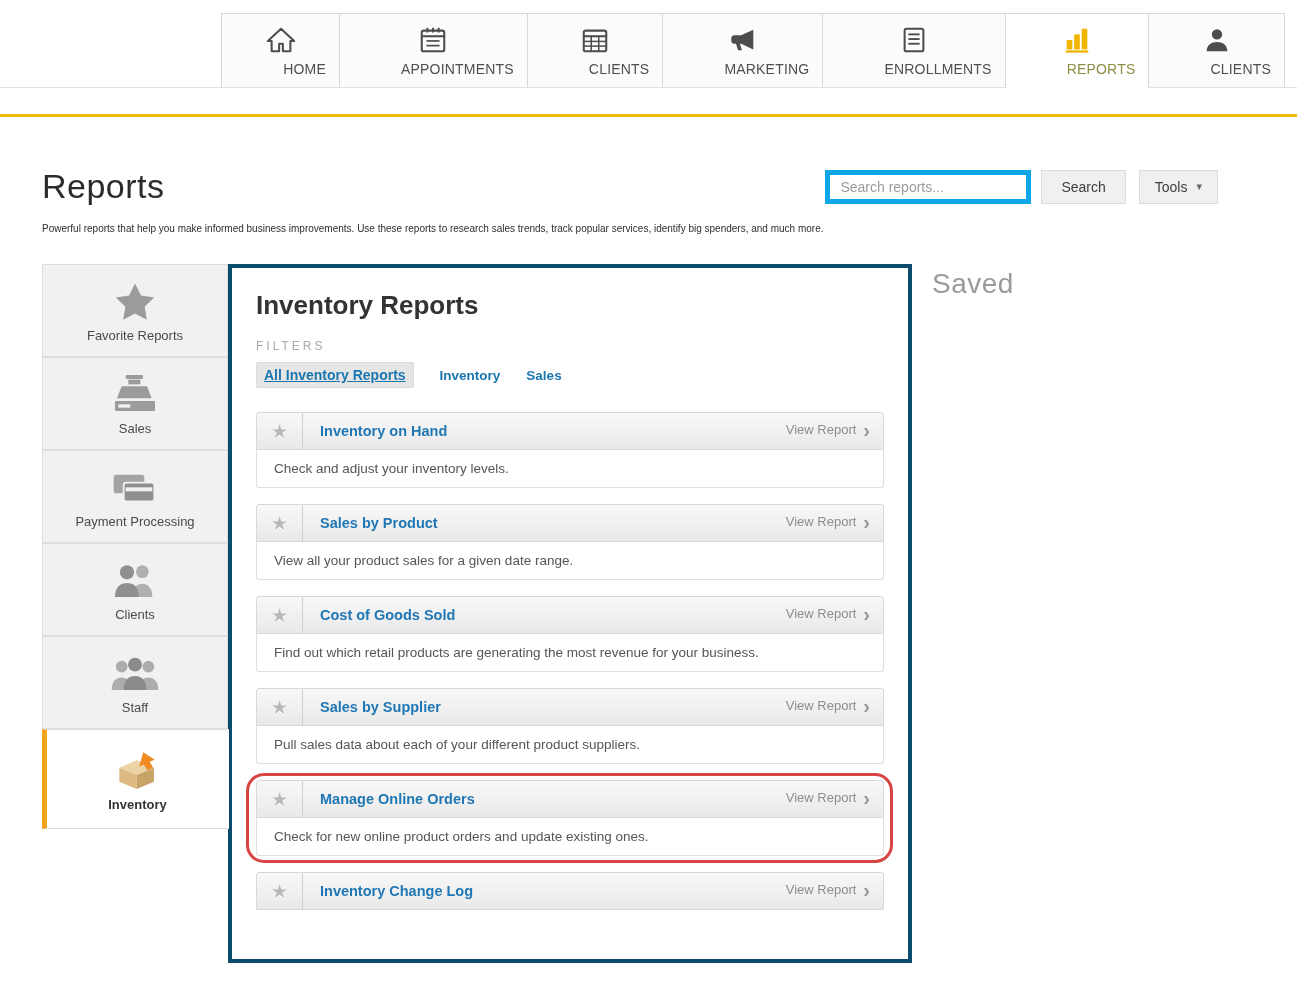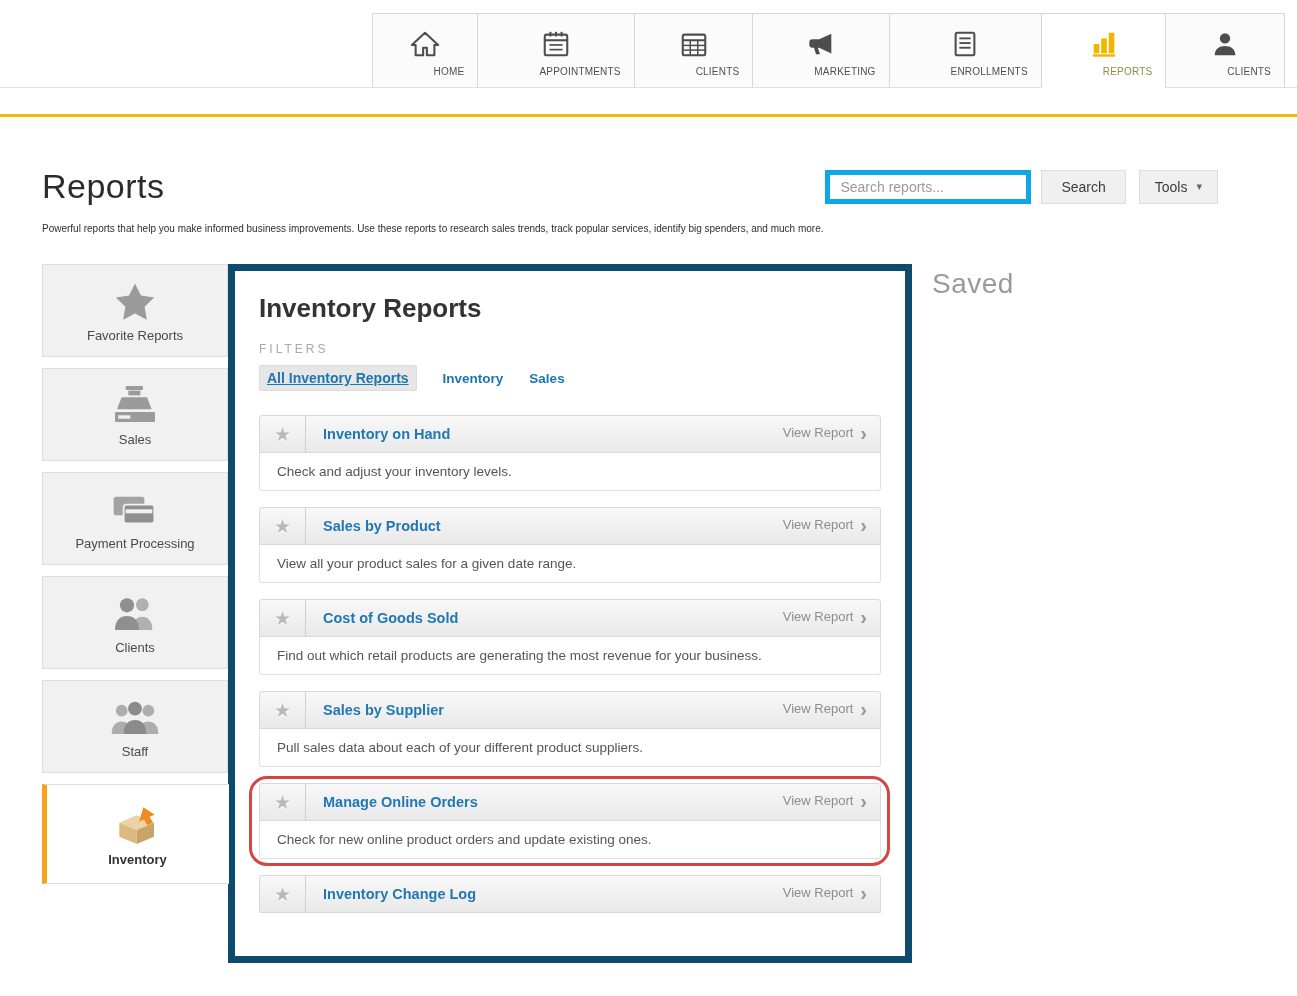--- a/index.html
+++ b/index.html
@@ -13,21 +13,21 @@
   
   .top-header { height: 88px; border-bottom: 1px solid #e0e0e0; display: flex; justify-content: flex-end; }
   .top-nav { display: flex; margin: 13px 12px 0 0; border: 1px solid #d8d8d8; border-bottom: none; }
   .nav-tab {
     display: flex; flex-direction: column; align-items: center; justify-content: flex-end;
     padding: 9px 13px 10px; background: #fbfbfb; border-left: 1px solid #d8d8d8;
     cursor: pointer; min-width: 80px;
   }
   .nav-tab:first-of-type { border-left: none; }
   .nav-icon { height: 36px; display: flex; align-items: center; }
-  .nav-label { font-size: 10px; color: #4f4f4f; letter-spacing: .2px; margin-top: 4px; white-space: nowrap; padding-left: 48px; }
+  .nav-label { font-size: 14px; color: #4f4f4f; letter-spacing: .2px; margin-top: 4px; white-space: nowrap; padding-left: 48px; }
   .nav-tab.active { background: #fff; margin-bottom: -1px; padding-bottom: 11px; position: relative; z-index: 2; }
   .nav-tab.active .nav-label { color: #8f8d45; }
 
   .yellow-rule { height: 3px; background: #eebc09; margin-top: 26px; }
 
   
   .content { padding: 50px 0 0 42px; }
   .page-head-row { display: flex; align-items: center; padding-right: 79px; }
   .page-title { font-size: 34px; font-weight: 400; color: #2b2b2b; margin: 0; letter-spacing: .5px; }
   .search-input {
@@ -43,34 +43,34 @@
   .tools-btn { margin-left: 13px; padding: 0 15px; display: flex; align-items: center; gap: 9px; }
   .caret { font-size: 11px; color: #666; }
   .page-desc { font-size: 10px; line-height: 1.5; color: #2e2e2e; max-width: 790px; margin: 15px 0 0; }
 
   
   .columns { display: flex; align-items: flex-start; margin-top: 28px; }
 
   
   .sidebar { width: 186px; flex: none; }
   .cat-tile {
-    height: 93px; margin-bottom: 11px; background: #f1f1f1; border: 1px solid #ddd;
+    height: 93px; background: #f1f1f1; border: 1px solid #ddd;
     display: flex; flex-direction: column; align-items: center; justify-content: center;
     cursor: pointer;
   }
   .cat-icon { display: flex; align-items: center; justify-content: center; height: 48px; }
   .cat-label { font-size: 13px; color: #4a4a4a; margin-top: 2px; }
   .cat-tile.active {
     background: #fff; border-left: 5px solid #f5a31d; border-right-color: #fff;
     position: relative; z-index: 2; margin-right: -1px; height: 100px;
   }
   .cat-tile.active .cat-label { font-weight: bold; color: #333; }
 
   
-  .panel { width: 684px; flex: none; border: 7px solid #0c4a6e; background: #fff; padding: 22px 24px 12px; min-height: 699px; }
+  .panel { width: 684px; flex: none; border: 4px solid #0c4a6e; background: #fff; padding: 22px 24px 12px; min-height: 699px; }
   .panel-title { font-size: 26px; font-weight: bold; color: #333; margin: 0 0 18px; }
   .filters-label { font-size: 12px; color: #a9a9a9; letter-spacing: 3px; margin-bottom: 9px; }
   .filters-row { display: flex; align-items: center; gap: 26px; margin-bottom: 24px; }
   .filter-link { font-size: 13.5px; font-weight: bold; color: #1b76b0; text-decoration: none; cursor: pointer; }
   .filter-link.active {
     background: #e6e6e6; padding: 5px 8px; border-radius: 2px;
     text-decoration: underline; font-size: 14px; box-shadow: inset 0 0 0 1px #dcdcdc;
   }
 
   

